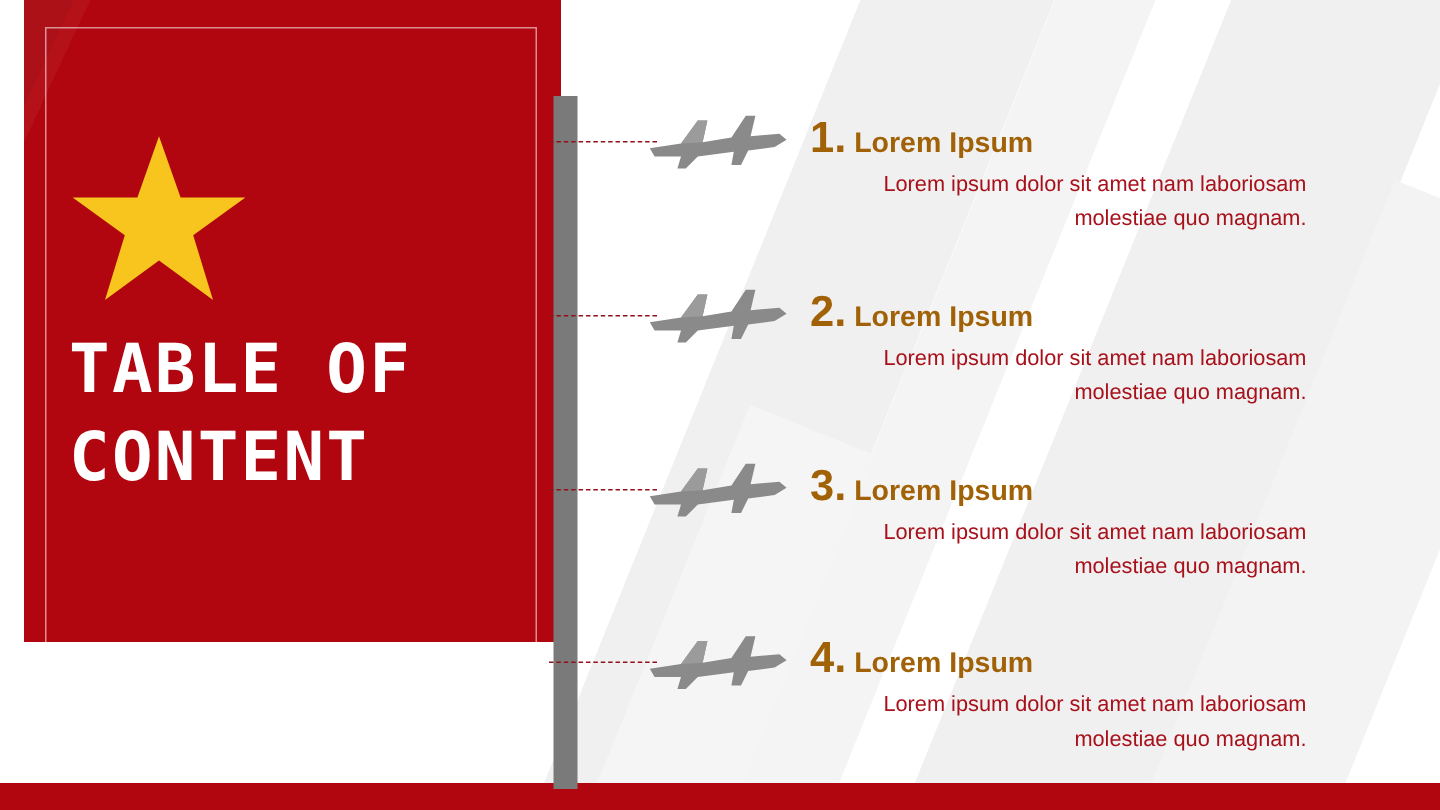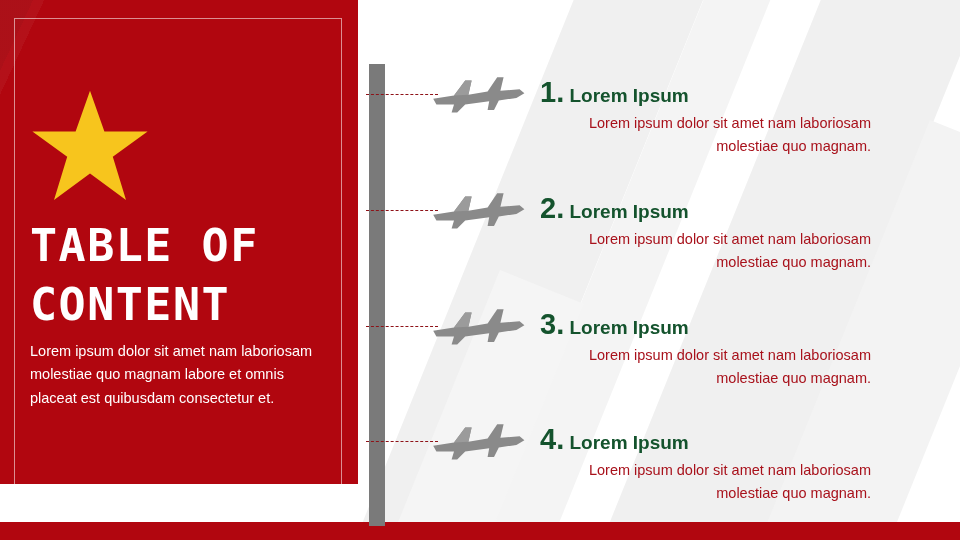--- a/index.html
+++ b/index.html
@@ -40,23 +40,23 @@
     position: absolute;
     left: 0; right: 0; bottom: 0;
     height: 18px;
     background: #b1060f;
     z-index: 1;
   }
 
   
   .left-panel {
     position: absolute;
-    left: 0; top: 0;
+    left: 16px; top: 0;
     width: 358px;
-    height: 484px;
+    height: 428px;
     background: #b1060f;
     z-index: 2;
   }
   .left-panel-inner-border {
     position: absolute;
     left: 14px; top: 18px;
     width: 328px;
     height: 504px;
     border: 1px solid rgba(255,255,255,0.55);
     box-sizing: border-box;
@@ -149,21 +149,21 @@
     top: 2px;
     width: 96px;
     height: 44px;
     color: #8a8a8a;
   }
 
   .item-heading {
     position: absolute;
     left: 182px;
     top: 6px;
-    color: #14532d;
+    color: #a16207;
     font-size: 19px;
     font-weight: bold;
     white-space: nowrap;
   }
   .item-heading .num {
     font-size: 29px;
     font-weight: bold;
     letter-spacing: 0px;
   }
   .item-heading .label {
@@ -205,21 +205,20 @@
       <svg viewBox="0 0 100 96" width="120" height="116" aria-hidden="true">
         <polygon points="50,2 62,36 98,36 69,57 80,93 50,71 20,93 31,57 2,36 38,36" fill="#f7c51d"></polygon>
       </svg>
     </div>
 
     <div class="toc-title">
       <span>TABLE OF</span>
       <span class="line2">CONTENT</span>
     </div>
 
-    <div class="toc-desc">Lorem ipsum dolor sit amet nam laboriosam molestiae quo magnam labore et omnis placeat est quibusdam consectetur et.</div>
   </div>
 
   <div class="rail"></div>
 
   <div class="items">
 
     <div class="item item-i1">
       <div class="dash-line"></div>
       <div class="jet">
         <svg viewBox="0 0 120 54" width="96" height="44" aria-hidden="true">

